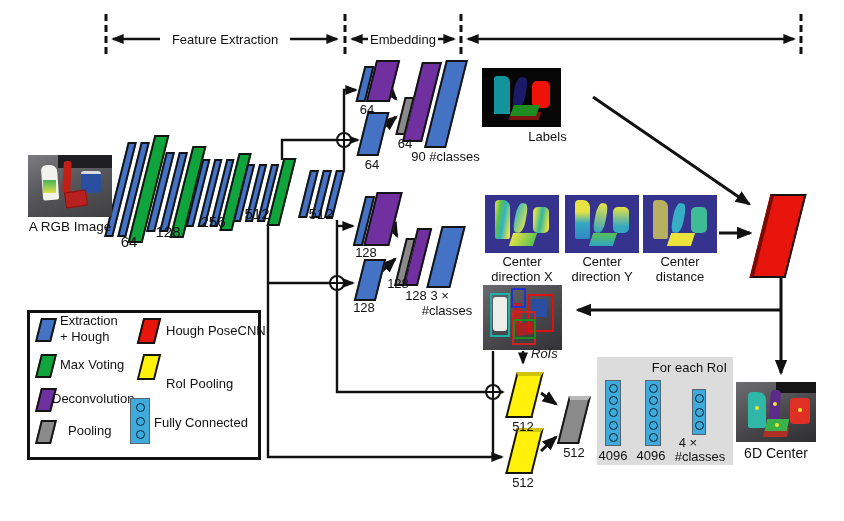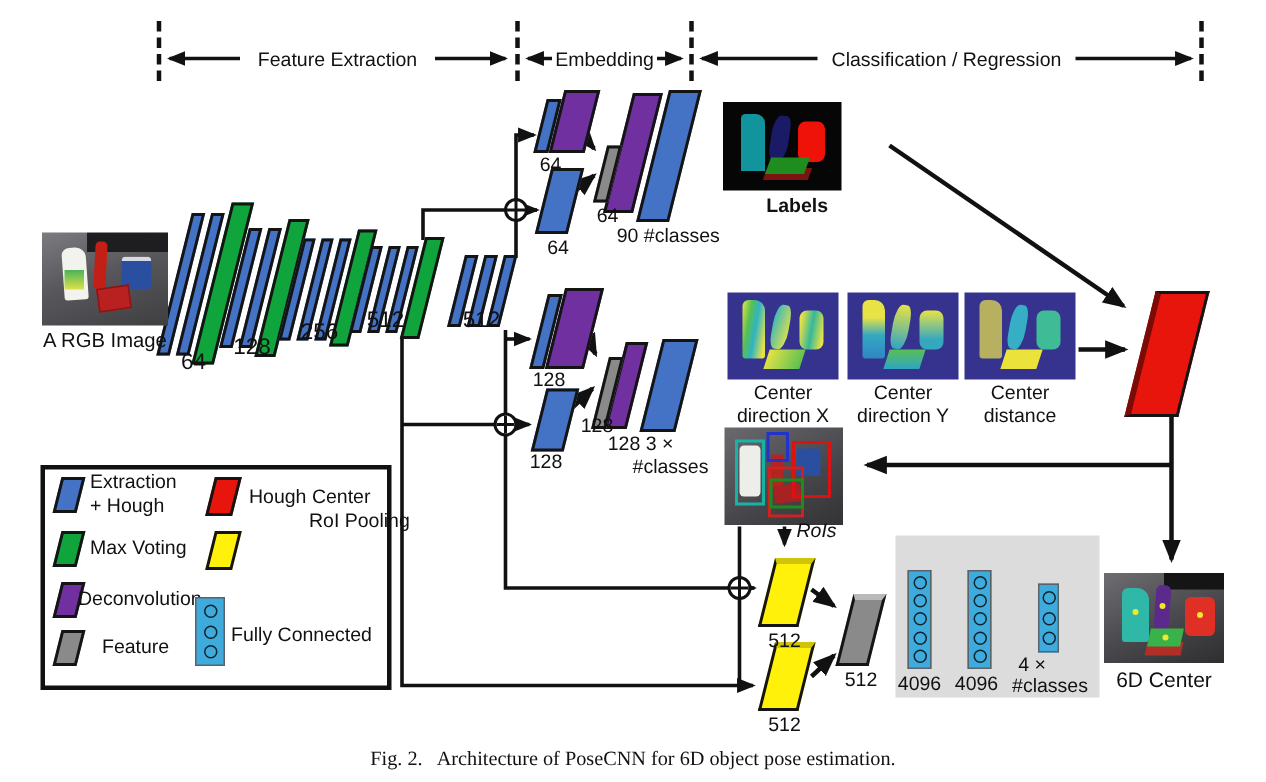--- a/index.html
+++ b/index.html
@@ -80,21 +80,20 @@
         <path d="M338,140 L350,140 M344,134 L344,146" fill="none"></path>
       <circle cx="337" cy="283" r="7"></circle>
         <path d="M331,283 L343,283 M337,277 L337,289" fill="none"></path>
       <circle cx="493" cy="392" r="7"></circle>
         <path d="M487,392 L499,392 M493,386 L493,398" fill="none"></path>
     </g>
   </svg>
 
   <div class="sec" style="left:160px;top:31px;width:130px;">Feature Extraction</div>
   <div class="sec" style="left:368px;top:31px;width:70px;">Embedding</div>
-  <div class="sec" style="left:545px;top:31px;width:172px;">Classification / Regression</div>
 
   <div class="pic" style="left:28px;top:155px;width:84px;height:62px;background:linear-gradient(160deg,#7c7c80 0%,#58585c 45%,#3f3f42 100%);">
     <div class="s" style="left:30px;top:0;width:54px;height:13px;background:#1e1e20;"></div>
     <div class="s" style="left:14px;top:10px;width:16px;height:35px;background:#f3f3ee;border-radius:5px 7px 2px 2px;transform:rotate(-4deg);"></div>
     <div class="s" style="left:15px;top:25px;width:13px;height:13px;background:linear-gradient(#49b357,#dde24a);"></div>
     <div class="s" style="left:35px;top:6px;width:8px;height:32px;background:#c22017;border-radius:3px;transform:rotate(3deg);"></div>
     <div class="s" style="left:53px;top:16px;width:20px;height:22px;background:#2a4fa0;border-radius:3px;border-top:3px solid #d9d9e2;"></div>
     <div class="s" style="left:37px;top:36px;width:22px;height:16px;background:#b92020;transform:rotate(-8deg);border:1px solid #8c1414;"></div>
   </div>
   <div class="lbl" style="left:28px;top:220px;width:84px;font-size:13.5px;">A RGB Image</div>
@@ -133,21 +132,21 @@
   <div class="lbl lbl13" style="left:385px;top:137px;width:40px;">64</div>
   <div class="lbl lbl13" style="left:403px;top:150px;width:85px;">90 #classes</div>
 
   <div class="pic" style="left:482px;top:68px;width:79px;height:59px;background:#060606;">
     <div class="s" style="left:12px;top:8px;width:16px;height:38px;background:#12949C;border-radius:3px 6px 0 0;"></div>
     <div class="s" style="left:32px;top:9px;width:12px;height:30px;background:#1A1A66;border-radius:45% 25%;transform:rotate(8deg);"></div>
     <div class="s" style="left:50px;top:13px;width:18px;height:27px;background:#EE1208;border-radius:5px;"></div>
     <div class="s" style="left:28px;top:44px;width:30px;height:8px;background:#7A1410;transform:skewX(-20deg);"></div>
     <div class="s" style="left:30px;top:37px;width:26px;height:11px;background:#1F8C1F;transform:skewX(-20deg);"></div>
   </div>
-  <div class="lbl lbl13" style="left:492px;top:130px;width:79px;font-weight:bold;">Labels</div>
+  <div class="lbl lbl13" style="left:508px;top:130px;width:79px;">Labels</div>
 
   <div class="slab c-conv z3" style="left:359px;top:196px;width:10px;height:50px;"></div>
   <div class="slab c-deconv z2" style="left:370px;top:192px;width:26px;height:54px;"></div>
   <div class="slab c-conv" style="left:359px;top:259px;width:22px;height:42px;"></div>
   <div class="slab c-add z4" style="left:400px;top:238px;width:10px;height:48px;"></div>
   <div class="slab c-deconv z3" style="left:410px;top:228px;width:15px;height:58px;"></div>
   <div class="slab c-conv z2" style="left:434px;top:226px;width:24px;height:62px;"></div>
   <div class="lbl lbl13" style="left:346px;top:246px;width:40px;">128</div>
   <div class="lbl lbl13" style="left:344px;top:301px;width:40px;">128</div>
   <div class="lbl lbl13" style="left:378px;top:277px;width:40px;">128</div>
@@ -195,20 +194,21 @@
   <div class="lbl lbl13 lbl-left" style="left:531px;top:347px;width:40px;font-style:italic;">RoIs</div>
 
   <div class="slab c-roi" style="left:511px;top:372px;width:27px;height:46px;border-top:4px solid #cfc40a;"></div>
   <div class="slab c-roi" style="left:511px;top:428px;width:27px;height:46px;border-top:4px solid #cfc40a;"></div>
   <div class="slab c-add" style="left:563px;top:396px;width:22px;height:48px;border-top:4px solid #b9b9b9;"></div>
   <div class="lbl lbl13" style="left:503px;top:420px;width:40px;">512</div>
   <div class="lbl lbl13" style="left:503px;top:476px;width:40px;">512</div>
   <div class="lbl lbl13" style="left:554px;top:446px;width:40px;">512</div>
 
   <div class="abs" style="left:597px;top:357px;width:136px;height:108px;background:#DCDCDC;z-index:2;"></div>
+  <div class="lbl lbl13" style="left:597px;top:361px;width:130px;text-align:right;">For each RoI</div>
   <div class="fccol" style="left:605px;top:380px;width:16px;height:66px;">
     <div class="fcc"></div>
       <div class="fcc"></div>
       <div class="fcc"></div>
       <div class="fcc"></div>
       <div class="fcc"></div>
   </div>
   <div class="fccol" style="left:645px;top:380px;width:16px;height:66px;">
     <div class="fcc"></div>
       <div class="fcc"></div>
@@ -242,27 +242,26 @@
 
   <div class="abs" style="left:27px;top:310px;width:234px;height:150px;border:3px solid #111;background:#fff;z-index:2;"></div>
   <div class="slab c-conv legend-swatch" style="left:38px;top:318px;width:16px;height:24px;"></div>
   <div class="lbl lbl13 lbl-left" style="left:60px;top:314px;">Extraction</div>
   <div class="lbl lbl13 lbl-left" style="left:60px;top:330px;">+ Hough</div>
   <div class="slab c-pool legend-swatch" style="left:38px;top:354px;width:16px;height:24px;"></div>
   <div class="lbl lbl13 lbl-left" style="left:60px;top:358px;">Max Voting</div>
   <div class="slab c-deconv legend-swatch" style="left:38px;top:388px;width:16px;height:24px;"></div>
   <div class="lbl lbl13 lbl-left" style="left:52px;top:392px;">Deconvolution</div>
   <div class="slab c-add legend-swatch" style="left:38px;top:420px;width:16px;height:24px;"></div>
-  <div class="lbl lbl13 lbl-left" style="left:68px;top:424px;">Feature</div>
+  <div class="lbl lbl13 lbl-left" style="left:68px;top:424px;">Pooling</div>
   <div class="slab c-hough legend-swatch" style="left:140px;top:318px;width:18px;height:26px;"></div>
-  <div class="lbl lbl13 lbl-left" style="left:166px;top:324px;">Hough Center</div>
+  <div class="lbl lbl13 lbl-left" style="left:166px;top:324px;">Hough PoseCNN</div>
   <div class="slab c-roi legend-swatch" style="left:140px;top:354px;width:18px;height:26px;"></div>
-  <div class="lbl lbl13 lbl-left" style="left:166px;top:340px;margin-left:40px;">RoI Pooling</div>
+  <div class="lbl lbl13 lbl-left" style="left:166px;top:377px;">RoI Pooling</div>
   <div class="fccol" style="left:130px;top:398px;width:20px;height:46px;">
     <div class="fcc"></div>
       <div class="fcc"></div>
       <div class="fcc"></div>
   </div>
   <div class="lbl lbl13 lbl-left" style="left:154px;top:416px;">Fully Connected</div>
 
-  <div class="caption" style="left:150px;top:498px;width:544px;">Fig. 2.  Architecture of PoseCNN for 6D object pose estimation.</div>
 
 </div>
 
 </body></html>

